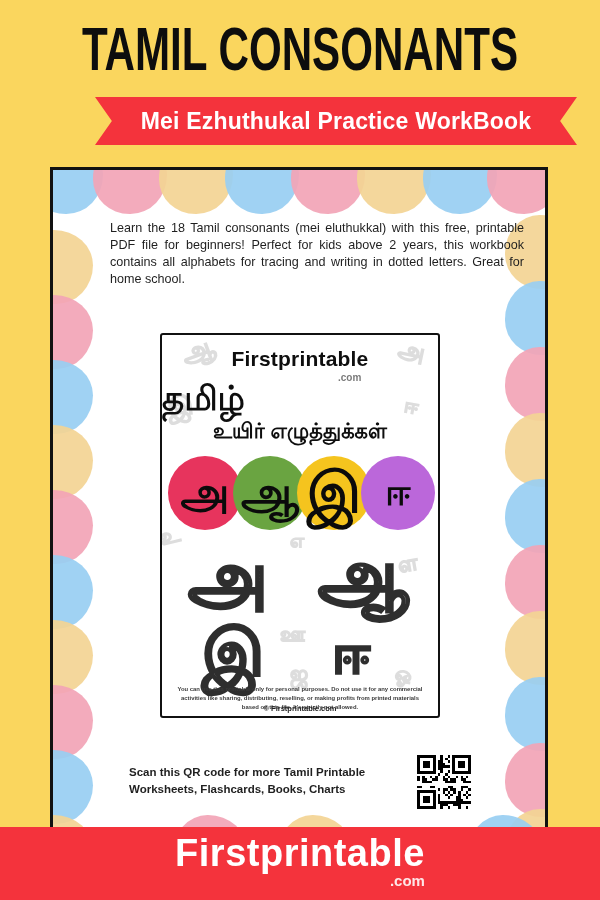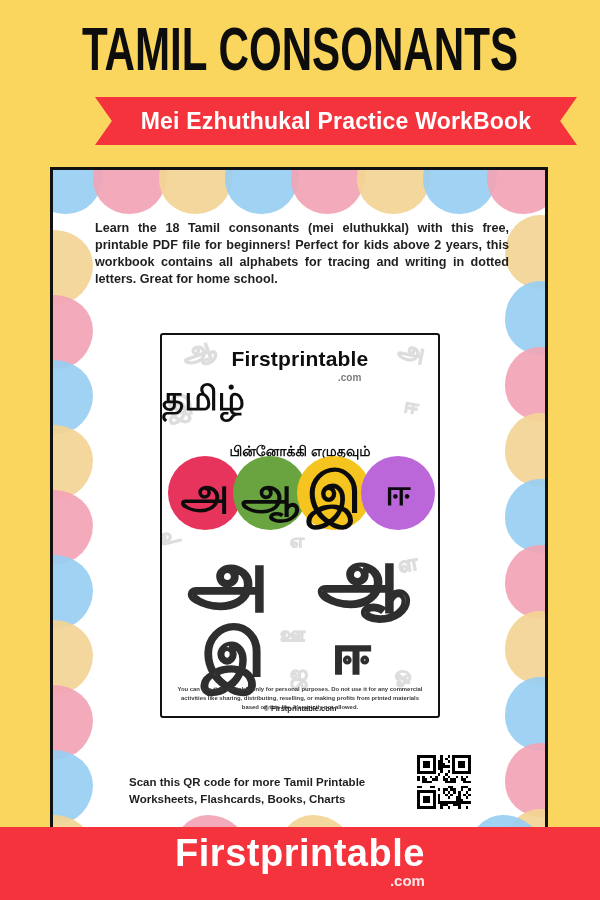--- a/index.html
+++ b/index.html
@@ -41,22 +41,22 @@
   
   .card{
     position:absolute; left:50px; top:167px; width:498px; height:733px;
     background:#fff; border:3px solid #111; overflow:hidden;
   }
   .blob{ position:absolute; width:74px; height:74px; opacity:.92;
     border-radius:47% 53% 50% 50% / 52% 48% 53% 47%; }
   .b-pink{ background:#F2A4B6; } .b-blue{ background:#98CEF2; } .b-tan{ background:#F3D494; }
 
   .para{
-    position:absolute; left:42px; width:414px; color:#1f1f1f;
-    font-size:12.6px; font-weight:700; line-height:1.34; text-align:justify;
+    position:absolute; left:57px; width:414px; color:#1f1f1f;
+    font-size:12.6px; font-weight:400; line-height:1.34; text-align:justify;
   }
   .para1{ top:50px; } .para2{ top:118px; }
 
   
   .cover{
     position:absolute; left:107px; top:163px; width:280px; height:385px;
     background:#fff; border:2.5px solid #111; border-radius:3px; overflow:hidden;
   }
   .wm{
     position:absolute; color:transparent; -webkit-text-stroke:1.1px #DDDDDD;
@@ -90,21 +90,21 @@
     font-size:5.9px; font-weight:600; color:#3a3a3a; line-height:1.5;
   }
   .cover-copyright{
     position:absolute; top:369px; width:100%; text-align:center;
     font-size:7.5px; font-weight:800; color:#222;
   }
 
   
   .scan-text{
     position:absolute; left:76px; top:594px; width:252px;
-    font-size:11.5px; font-weight:700; color:#1f1f1f; line-height:1.45;margin-top:10px;
+    font-size:11.5px; font-weight:700; color:#1f1f1f; line-height:1.45;
   }
   .qr{
     position:absolute; left:362px; top:583px; width:58px; height:58px;
     background:#fff; display:grid; padding:2px;
     grid-template-columns:repeat(21,1fr); grid-template-rows:repeat(21,1fr);
   }
   .qr .m{ background:#000; }
   .qf{ position:absolute; width:19px; height:19px; border:3px solid #000; }
   .qf::after{ content:""; position:absolute; inset:3px; background:#000; }
   .qf1{ left:2px; top:2px; } .qf2{ right:2px; top:2px; } .qf3{ left:2px; bottom:2px; }
@@ -180,21 +180,21 @@
       <span class="wm" style="left:-2px;top:188px;font-size:22px;transform:rotate(-14deg)">உ</span>
       <span class="wm" style="left:128px;top:196px;font-size:18px">எ</span>
       <span class="wm" style="left:236px;top:216px;font-size:22px;transform:rotate(-10deg)">ள</span>
       <span class="wm" style="left:118px;top:288px;font-size:20px">ஊ</span>
       <span class="wm" style="left:128px;top:326px;font-size:22px">ஜ</span>
       <span class="wm" style="left:233px;top:328px;font-size:20px;transform:rotate(8deg)">ஓ</span>
 
       <div class="cover-brand">Firstprintable</div>
       <div class="cover-brand-suffix">.com</div>
       <div class="cover-title">தமிழ்</div>
-      <div class="cover-tag">பின்னோக்கி எழுதவும்</div>
+      <div class="cover-sub">உயிர் எழுத்துக்கள்</div>
 
       <div class="badge bg0">
           <span>அ</span>
         </div>
       <div class="badge bg1">
           <span>ஆ</span>
         </div>
       <div class="badge bg2">
           <span>இ</span>
         </div>

